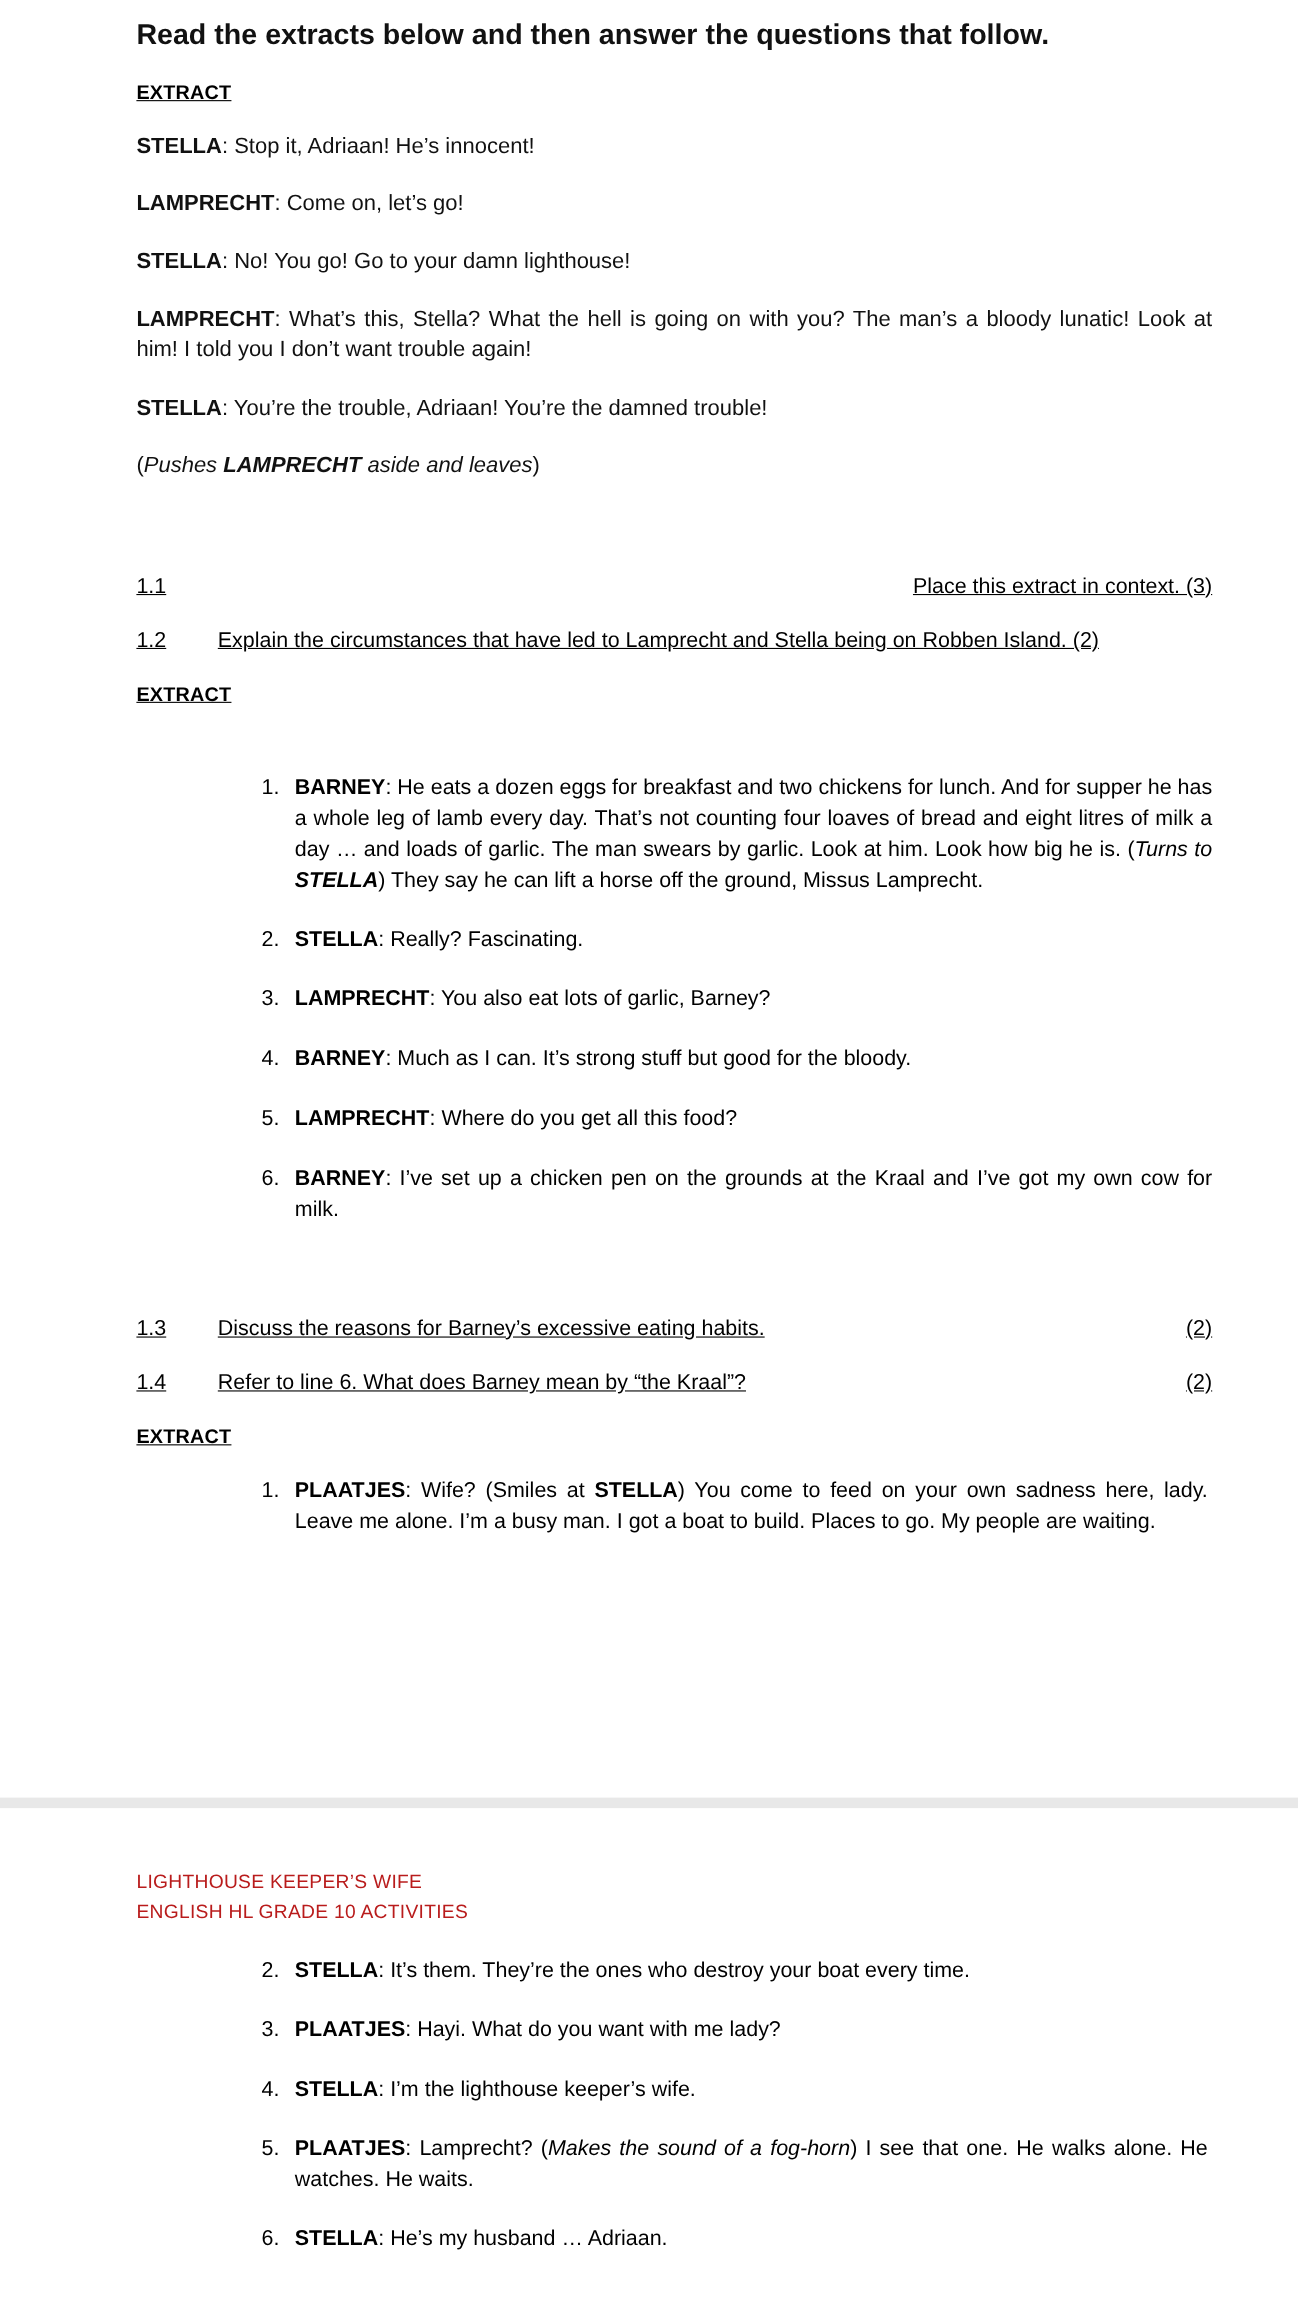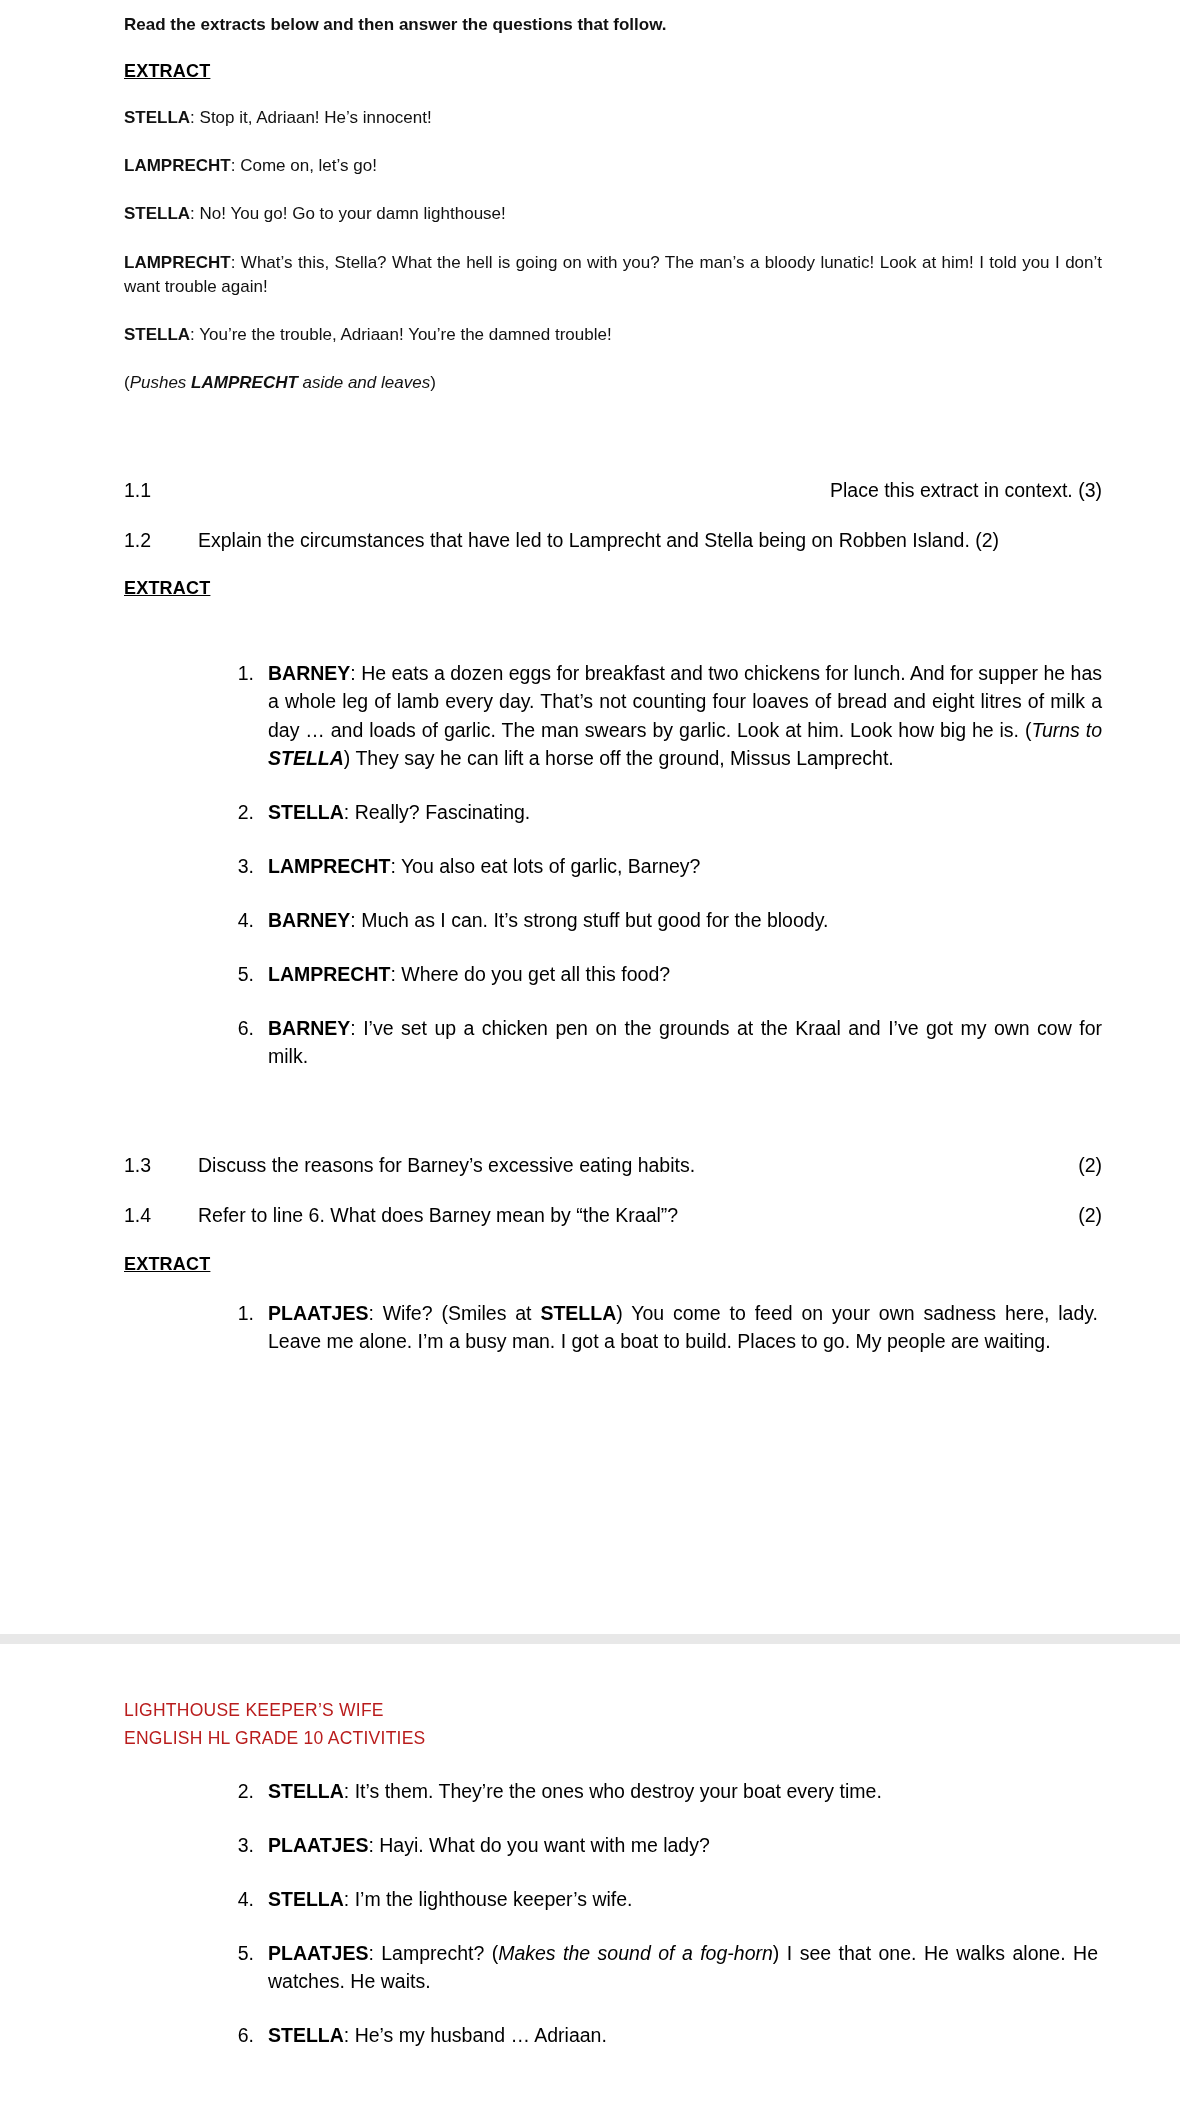--- a/index.html
+++ b/index.html
@@ -32,30 +32,30 @@
     min-height: 467px;
   }
 
   .content {
     padding-left: 124px;
     padding-right: 78px;
   }
 
   
   .para {
-    font-size: 17px;
+    font-size: 20px;
     line-height: 1.42;
     margin: 0;
     padding: 0;
     color: #111111;
   }
 
   .intro {
     font-weight: bold;
-    font-size: 17px;
+    font-size: 26px;
     padding-top: 13px;
   }
 
   .extract-head {
     font-weight: bold;
     font-size: 18px;
     text-decoration: underline;
     letter-spacing: 0.2px;
     display: inline-block;
     text-align: center;
@@ -82,20 +82,21 @@
   .spacer-24 { height: 24px; }
   .spacer-60 { height: 60px; }
 
   
   .qrow {
     display: flex;
     align-items: flex-start;
     font-size: 19.5px;
     line-height: 1.42;
     margin-top: 22px;
+    text-decoration: underline;
   }
   .qnum {
     width: 74px;
     flex: 0 0 74px;
   }
   .qtext {
     flex: 1 1 auto;
     text-align: justify;
     text-justify: inter-word;
   }

